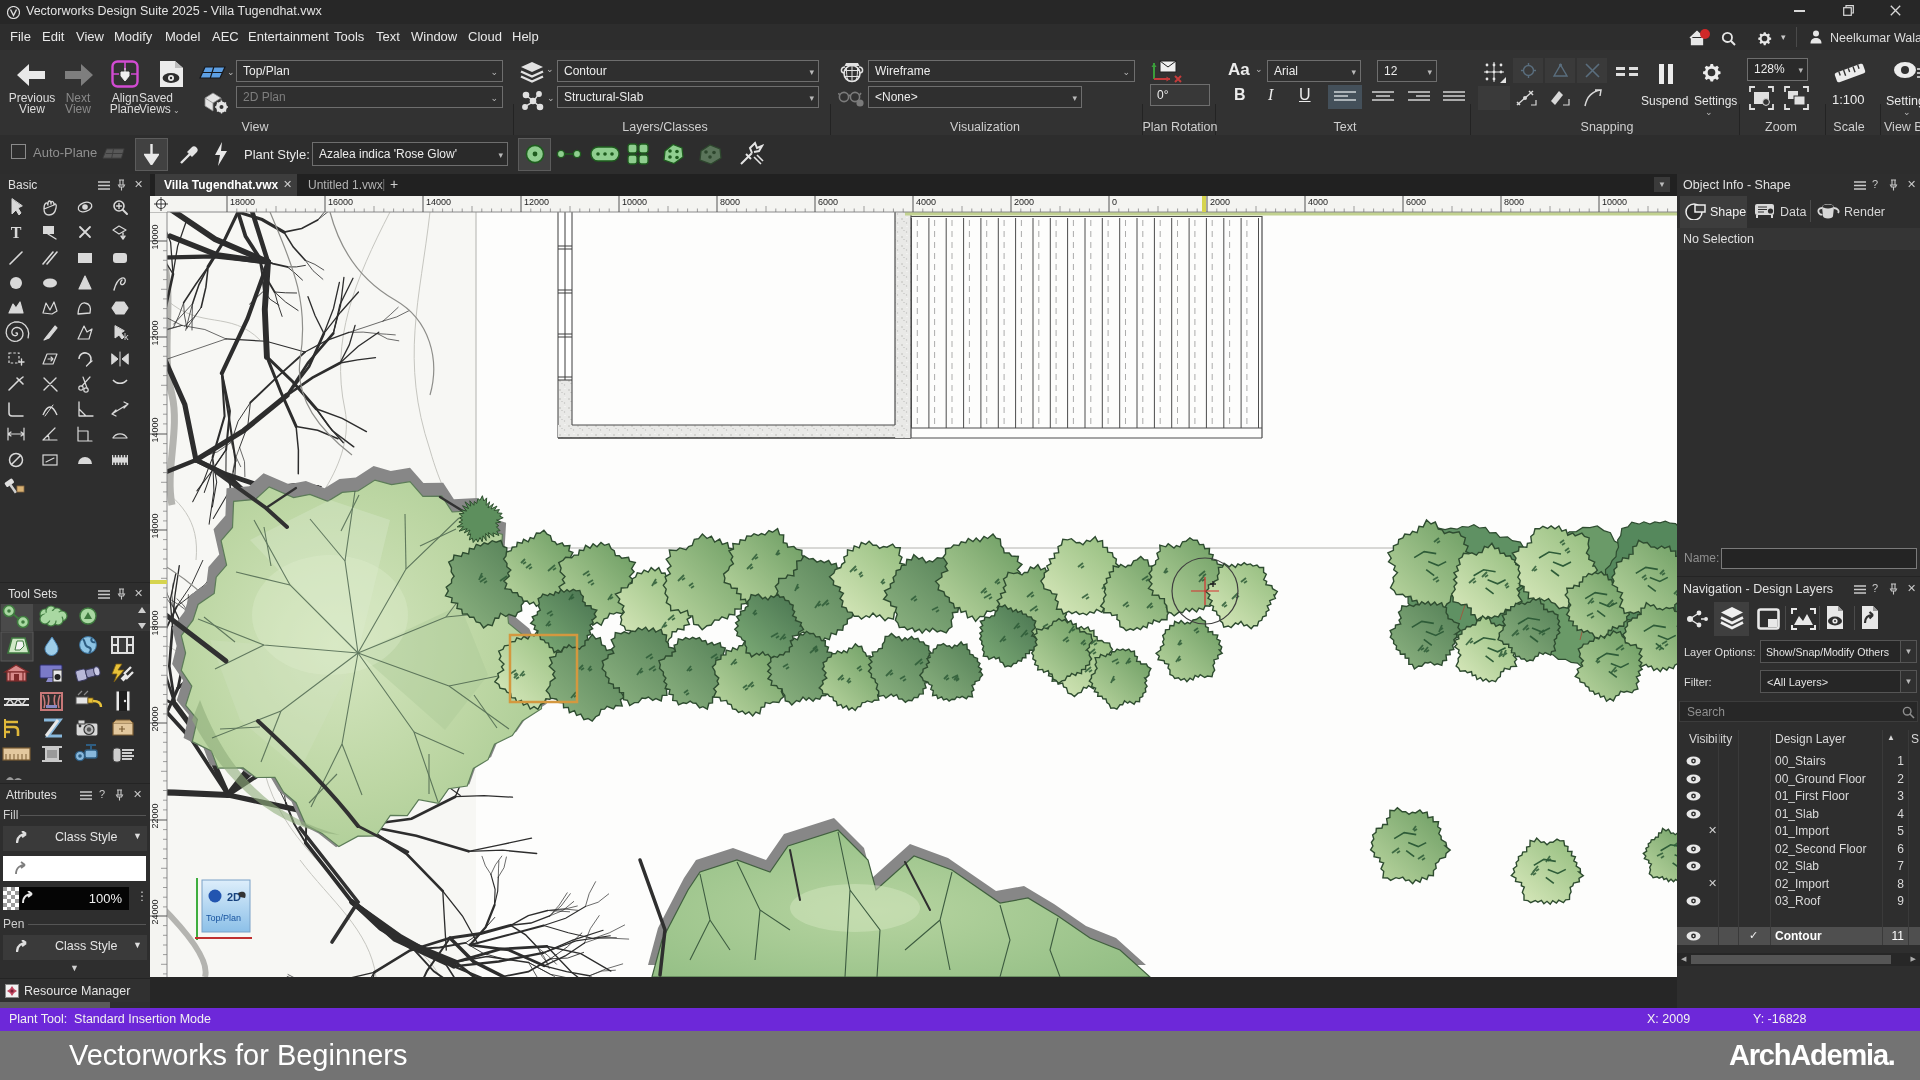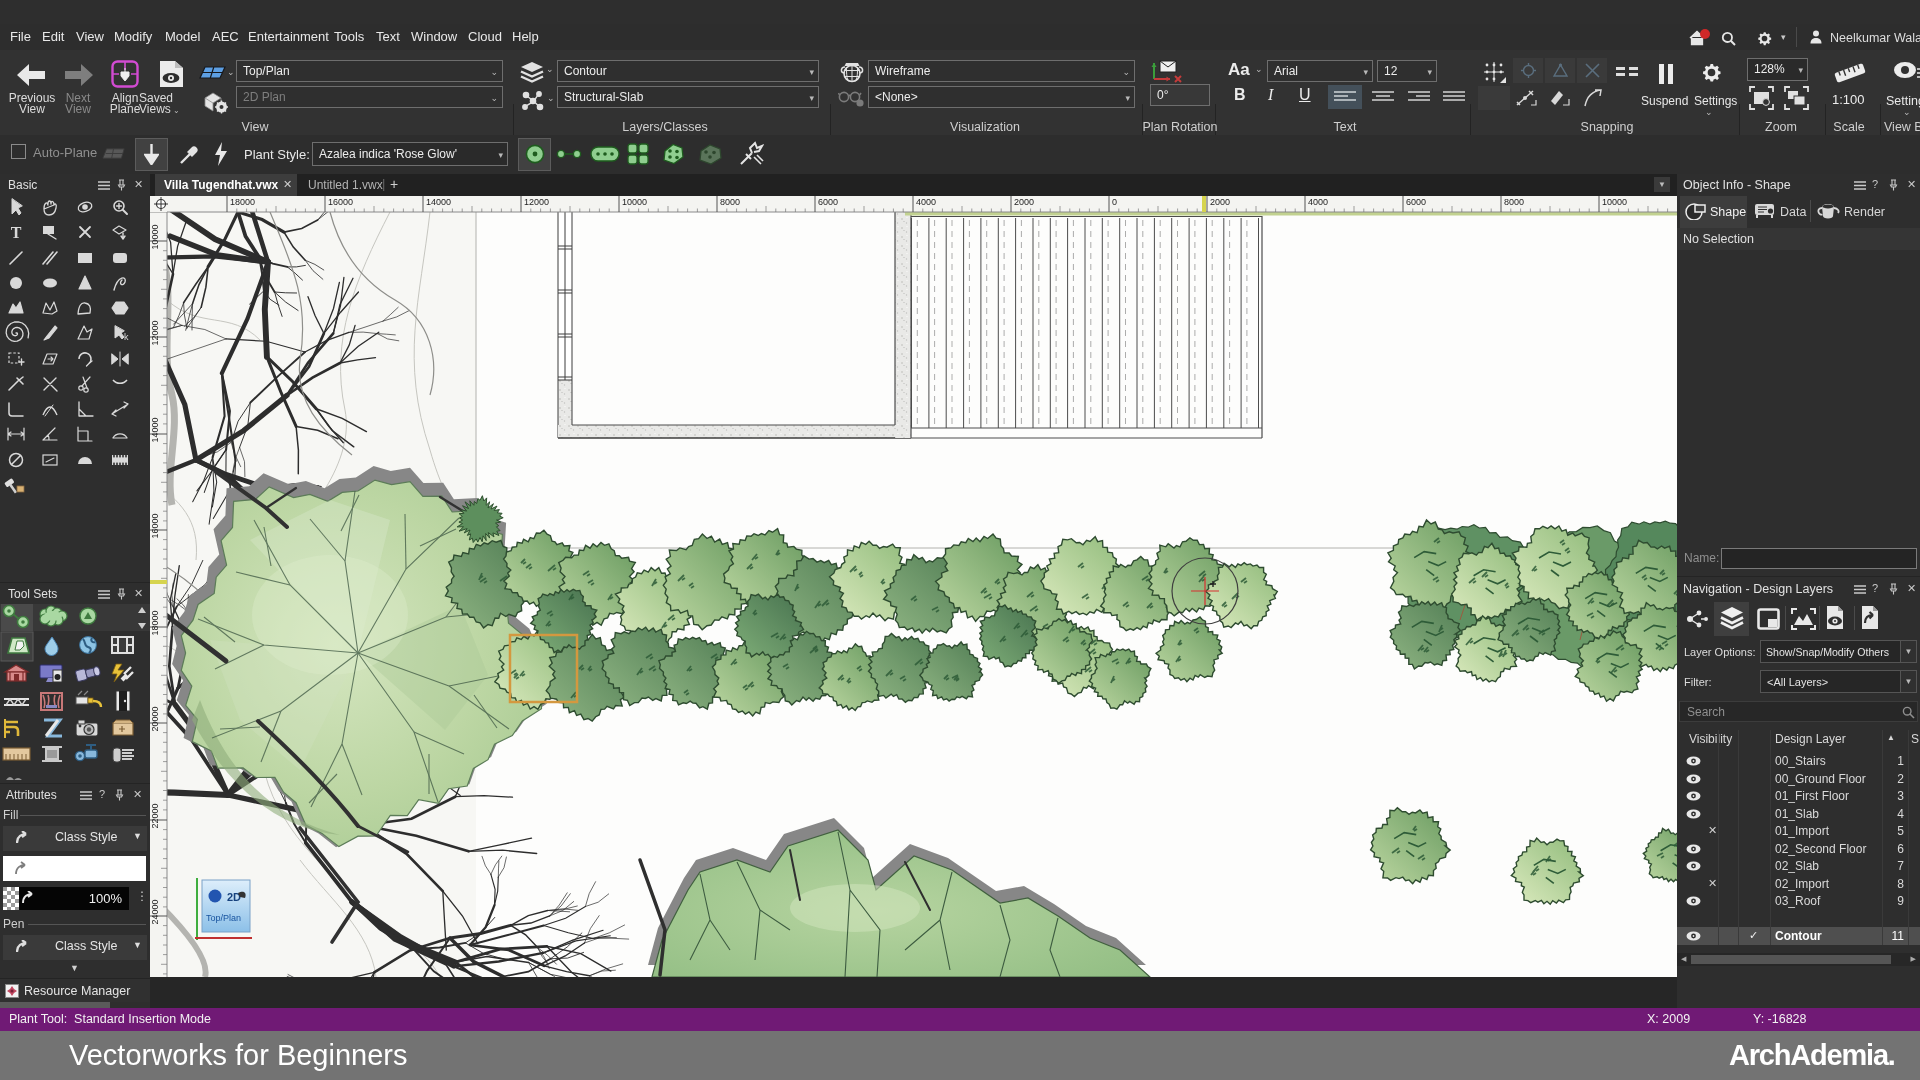--- a/index.html
+++ b/index.html
@@ -10,35 +10,50 @@
   
   #titlebar { left:0; top:0; width:1920px; height:24px; background:#272727; color:#e3e3e3; }
   #menubar { left:0; top:24px; width:1920px; height:26px; background:#2d2d2d; color:#e8e8e8; }
   #ribbon { left:0; top:50px; width:1920px; height:85px; background:#323232; color:#dcdcdc; }
   #toolbar2 { left:0; top:135px; width:1920px; height:39px; background:#2d2d2d; }
   #leftcol { left:0; top:174px; width:150px; height:834px; background:#2e2e2e; }
   #tabbar { left:150px; top:174px; width:1527px; height:22px; background:#212121; }
   #canvas { left:150px; top:196px; width:1527px; height:781px; background:#fcfcfb; overflow:hidden; }
   #canvasdark { left:150px; top:977px; width:1527px; height:31px; background:#262626; }
   #rightcol { left:1677px; top:174px; width:243px; height:834px; background:#2e2e2e; }
-  #statusbar { left:0; top:1008px; width:1920px; height:23px; background:#701a75; color:#f2f2f2; }
+  #statusbar { left:0; top:1008px; width:1920px; height:23px; background:#6d28d9; color:#f2f2f2; }
   #banner { left:0; top:1031px; width:1920px; height:49px; background:#737373; color:#ffffff; }
   .menuitem { position:absolute; top:5px; font-size:13px; white-space:nowrap; }
   .abs { white-space:nowrap; }
   .seclabel { position:absolute; top:70px; font-size:12.5px; color:#cfcfcf; text-align:center; }
   .vsep { position:absolute; top:54px; width:1px; height:78px; background:#232323; }
   .field { position:absolute; background:#2f2f2f; border:1px solid #6e6e6e; color:#ececec;
            font-size:12px; line-height:20px; padding-left:6px; }
   .field .car { position:absolute; right:4px; top:0; color:#b9b9b9; font-size:9px; }
   .dimfield { color:#7e7e7e; }
 </style>
 </head>
 <body>
 <div id="app">
 
+  <div class="abs" id="titlebar">
+    <svg class="abs" style="left:7px;top:6px" width="13" height="13" viewBox="0 0 13 13">
+      <circle cx="6.5" cy="6.5" r="6" fill="none" stroke="#dcdcdc" stroke-width="1.2"></circle>
+      <path d="M3.5 3.5 L6.5 9.5 L9.5 3.5" fill="none" stroke="#dcdcdc" stroke-width="1.4"></path>
+    </svg>
+    <div class="abs" style="left:26px;top:4px;font-size:12.5px;">Vectorworks Design Suite 2025 - Villa Tugendhat.vwx</div>
+    <div class="abs" style="left:1794px;top:10px;width:11px;height:1.5px;background:#d9d9d9"></div>
+    <svg class="abs" style="left:1843px;top:5px" width="11" height="11" viewBox="0 0 11 11">
+      <rect x="0.7" y="2.7" width="7.6" height="7.6" fill="none" stroke="#d9d9d9" stroke-width="1.2"></rect>
+      <path d="M3 2.6 V0.7 H10.3 V8 H8.6" fill="none" stroke="#d9d9d9" stroke-width="1.2"></path>
+    </svg>
+    <svg class="abs" style="left:1890px;top:5px" width="11" height="11" viewBox="0 0 11 11">
+      <path d="M0.8 0.8 L10.2 10.2 M10.2 0.8 L0.8 10.2" stroke="#d9d9d9" stroke-width="1.3"></path>
+    </svg>
+  </div>
 
   <div class="abs" id="menubar">
     <div class="menuitem" style="left:10px">File</div>
     <div class="menuitem" style="left:42px">Edit</div>
     <div class="menuitem" style="left:76px">View</div>
     <div class="menuitem" style="left:114px">Modify</div>
     <div class="menuitem" style="left:165px">Model</div>
     <div class="menuitem" style="left:212px">AEC</div>
     <div class="menuitem" style="left:248px">Entertainment</div>
     <div class="menuitem" style="left:334px">Tools</div>
@@ -152,36 +167,36 @@
       </svg>
       <div class="field" style="left:868px;top:10px;width:267px;height:22px">Wireframe<span class="car" style="line-height:22px">⌄</span></div>
       <svg class="abs" style="left:838px;top:38px" width="26" height="20" viewBox="0 0 26 20">
         <g fill="none" stroke="#7b7b7b" stroke-width="1.6">
           <circle cx="6" cy="9" r="4.6"></circle>
             <circle cx="17" cy="9" r="4.6"></circle>
           <path d="M10.6 8 Q11.7 6.8 12.4 8 M1.5 7 L0.5 5 M21.6 7 L23 5"></path>
         </g>
         <circle cx="22" cy="15" r="3.6" fill="#7b7b7b"></circle>
       </svg>
-      <div class="field" style="left:868px;top:36px;width:267px;height:22px">&lt;None&gt;<span class="car" style="line-height:22px">▾</span></div>
+      <div class="field" style="left:868px;top:36px;width:214px;height:22px">&lt;None&gt;<span class="car" style="line-height:22px">▾</span></div>
 
       <svg class="abs" style="left:1150px;top:9px" width="34" height="26" viewBox="0 0 34 26">
         <path d="M4 4 V20 M4 20 H20" stroke="#3b9e3b" stroke-width="2"></path>
         <path d="M4 4 L1.5 8 H6.5 Z" fill="#3b9e3b"></path>
         <path d="M4 20 L20 20" stroke="#c43b3b" stroke-width="2"></path>
         <path d="M20 20 L16.5 17.5 V22.5 Z" fill="#c43b3b"></path>
         <rect x="10" y="2" width="16" height="11" fill="#efefef" stroke="#202020"></rect>
         <path d="M10 2 L18 8 L26 2" fill="none" stroke="#202020"></path>
         <path d="M25 17 L31 23 M31 17 L25 23" stroke="#c43b3b" stroke-width="2"></path>
       </svg>
       <div class="field" style="left:1150px;top:34px;width:60px;height:22px;background:#383838">0°</div>
 
       <div class="abs" style="left:1228px;top:10px;font-size:17px;font-weight:bold;color:#ececec">Aa</div>
       <div class="abs" style="left:1255px;top:14px;font-size:9px;color:#bbb">⌄</div>
-      <div class="field" style="left:1267px;top:10px;width:106px;height:22px">Arial<span class="car" style="line-height:22px">▾</span></div>
+      <div class="field" style="left:1267px;top:10px;width:94px;height:22px">Arial<span class="car" style="line-height:22px">▾</span></div>
       <div class="field" style="left:1377px;top:10px;width:60px;height:22px">12<span class="car" style="line-height:22px">▾</span></div>
       <div class="abs" style="left:1234px;top:36px;font-size:16px;font-weight:bold;color:#ececec">B</div>
       <div class="abs" style="left:1268px;top:36px;font-size:16px;font-style:italic;font-family:'Liberation Serif',serif;color:#ececec">I</div>
       <div class="abs" style="left:1299px;top:36px;font-size:16px;text-decoration:underline;color:#ececec">U</div>
       <div class="abs" style="left:1328px;top:35px;width:34px;height:24px;background:#44505a"></div>
       <svg class="abs" style="left:1334px;top:41px" width="22" height="12" viewBox="0 0 22 12">
           <path d="M0 1 H22 M0 5 H14 M0 9 H22" stroke="#cdd3d8" stroke-width="1.6"></path>
         </svg>
       <svg class="abs" style="left:1372px;top:41px" width="22" height="12" viewBox="0 0 22 12">
           <path d="M0 1 H22 M4 5 H18 M0 9 H22" stroke="#d4d4d4" stroke-width="1.6"></path>

